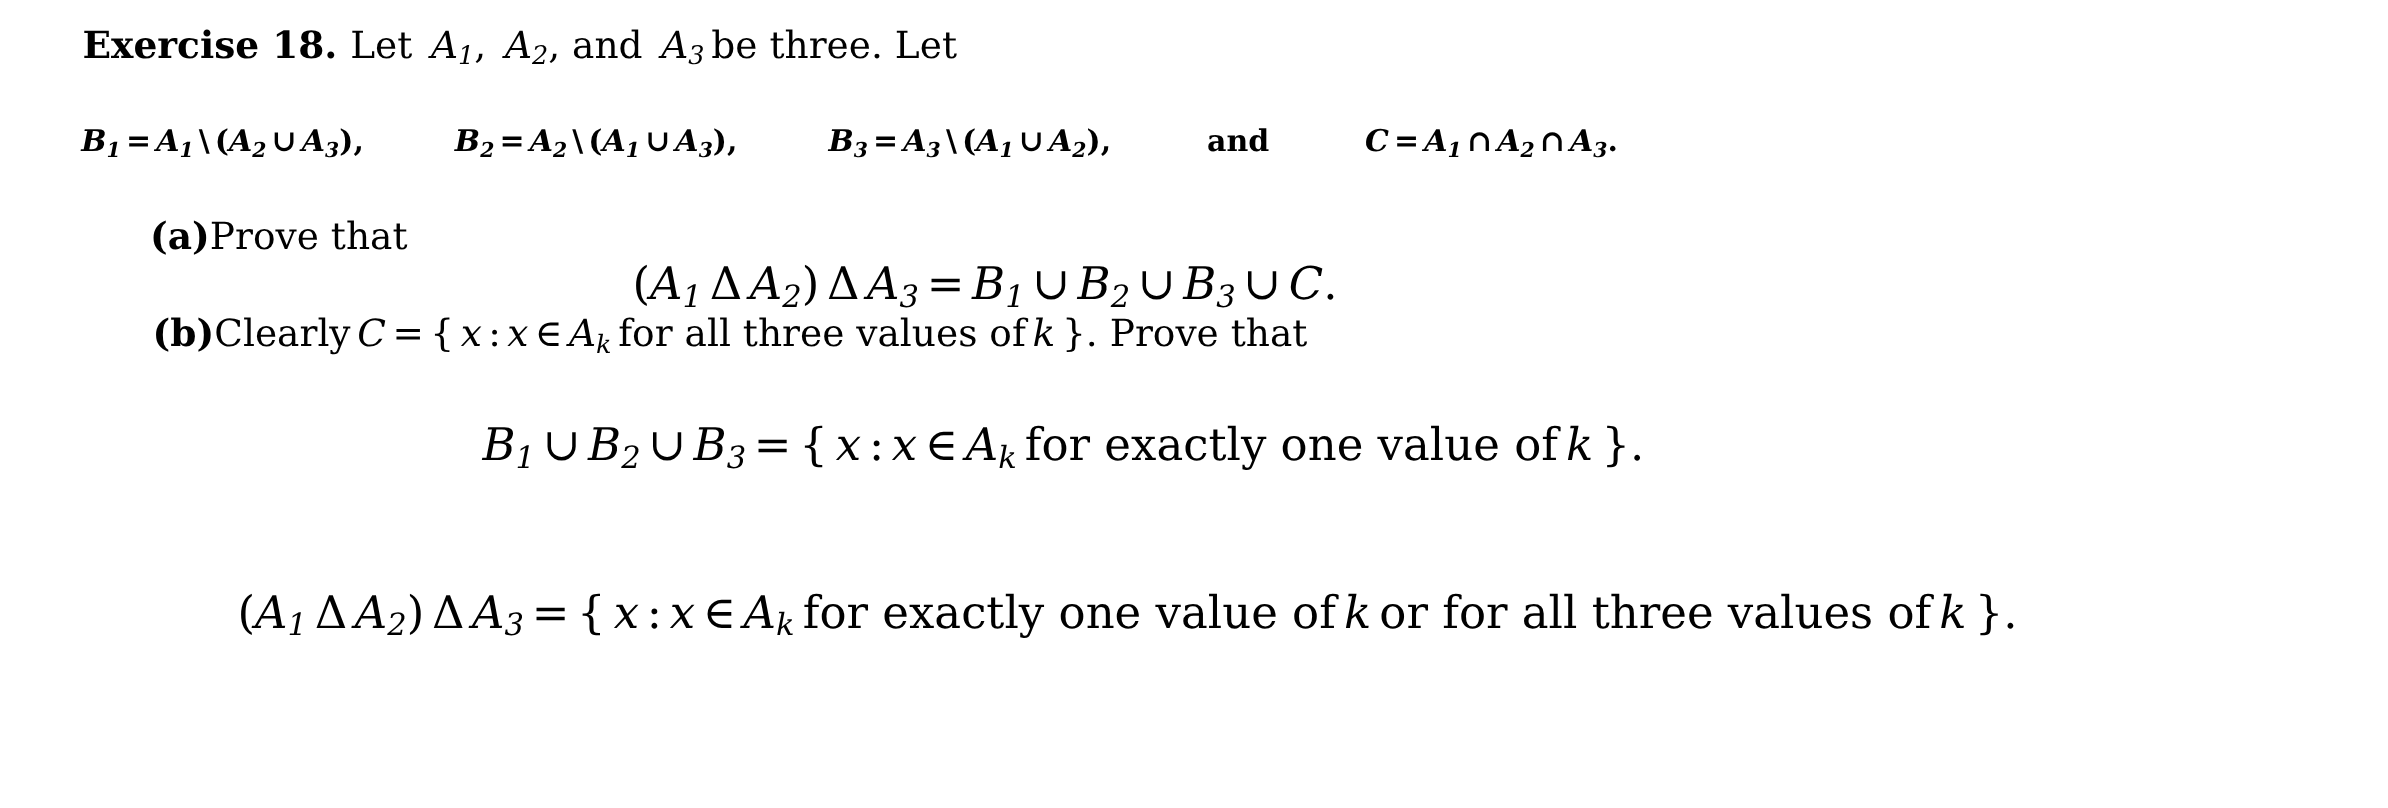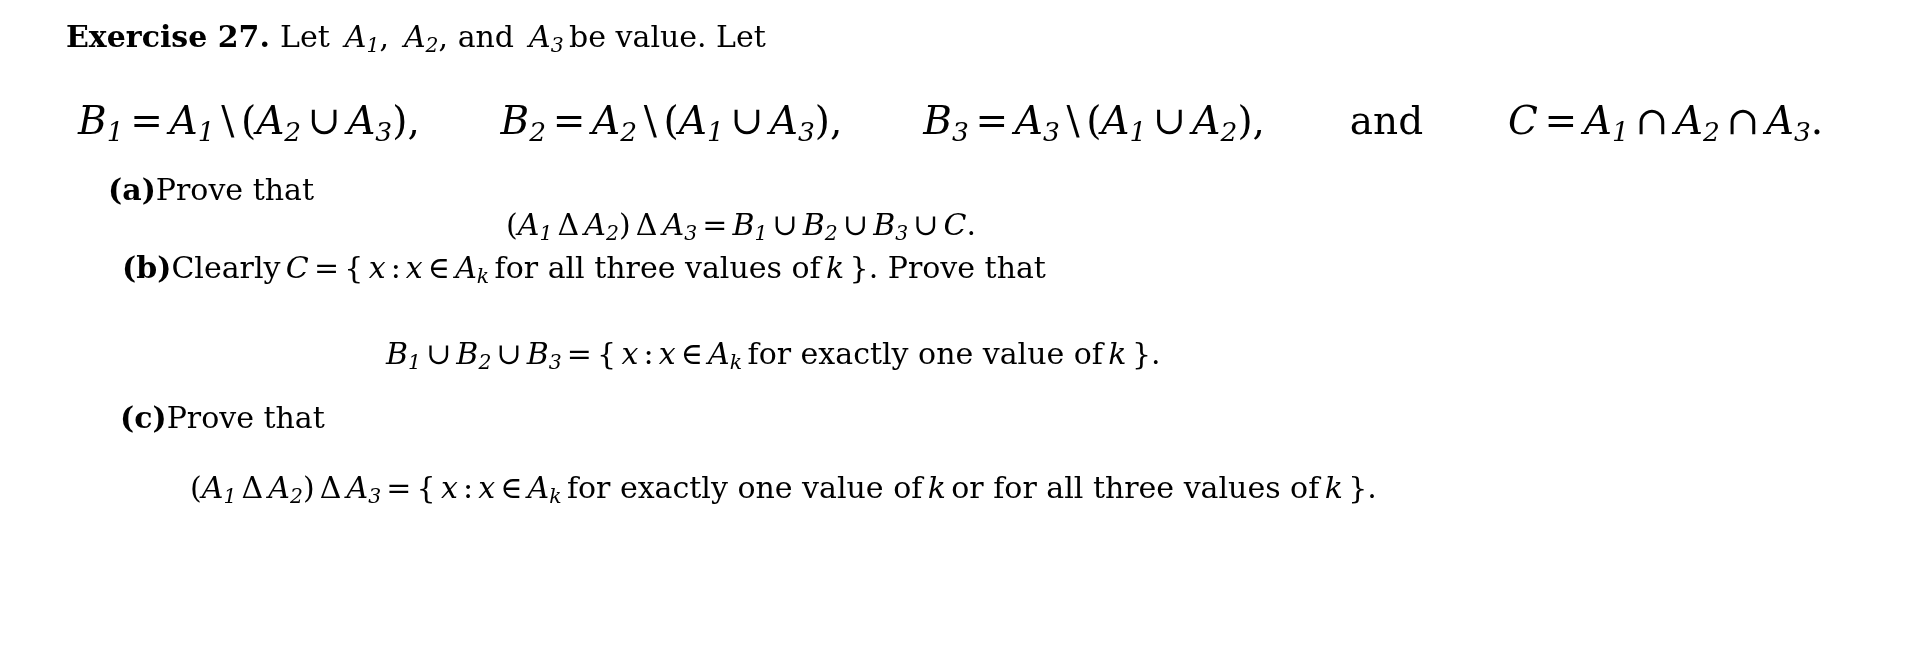--- a/index.html
+++ b/index.html
@@ -49,64 +49,65 @@
     top: 19px;
     font-size: 30px;
     white-space: nowrap;
   }
   .exercise-head .lbl {
     font-weight: bold;
   }
 
   .defs-line {
     position: absolute;
-    left: 78px;
+    left: 65px;
     top: 98px;
-    font-size: 39px;
+    font-size: 24px;
     white-space: nowrap;
+    font-weight: bold;
   }
   .defs-line .gap   { display: inline-block; width: 56px; }
   .defs-line .gap-l { display: inline-block; width: 60px; }
 
   .item {
     position: absolute;
     font-size: 30px;
     white-space: nowrap;
   }
-  .item-a { left: 108px; top: 172px; }
+  .item-a { left: 120px; top: 172px; }
   .item-b { left: 122px; top: 250px; }
   .item-c { left: 120px; top: 400px; }
 
   .item-label {
     font-weight: bold;
     display: inline-block;
     min-width: 46px;
   }
   .item-text { font-weight: normal; }
 
   .display-eq {
     position: absolute;
-    font-size: 30px;
+    font-size: 36px;
     white-space: nowrap;
     text-align: center;
   }
   .eq-a { left: 506px; top: 207px; }
   .eq-b { left: 386px; top: 336px; }
   .eq-c { left: 190px; top: 470px; text-align: right; }
 </style>
 </head>
 <body>
 
 <div class="page">
 
   <div class="exercise-head">
-    <span class="lbl">Exercise 27.</span><span class="med"></span><span class="rm">Let</span><span class="thin"></span>
+    <span class="lbl">Exercise 18.</span><span class="med"></span><span class="rm">Let</span><span class="thin"></span>
     <span class="mi">A</span><sub>1</sub><span class="rm">,</span><span class="thin"></span>
     <span class="mi">A</span><sub>2</sub><span class="rm">, and</span><span class="thin"></span>
-    <span class="mi">A</span><sub>3</sub><span class="thin"></span><span class="rm">be value.  Let</span>
+    <span class="mi">A</span><sub>3</sub><span class="thin"></span><span class="rm">be three.  Let</span>
   </div>
 
   <div class="defs-line">
 
     <span><span class="mi">B</span><sub>1</sub><span class="op">=</span><span class="mi">A</span><sub>1</sub><span class="op">\</span><span class="rm">(</span><span class="mi">A</span><sub>2</sub><span class="op">∪</span><span class="mi">A</span><sub>3</sub><span class="rm">)</span><span class="rm">,</span></span>
 
     <span class="gap"></span>
 
     <span><span class="mi">B</span><sub>2</sub><span class="op">=</span><span class="mi">A</span><sub>2</sub><span class="op">\</span><span class="rm">(</span><span class="mi">A</span><sub>1</sub><span class="op">∪</span><span class="mi">A</span><sub>3</sub><span class="rm">)</span><span class="rm">,</span></span>
 
@@ -133,21 +134,18 @@
   </div>
 
   <div class="item item-b">
     <span class="item-label">(b)</span><span class="item-text">Clearly</span><span class="thin"></span><span class="mi">C</span><span class="op">=</span><span class="rm">{</span><span class="thin"></span><span class="mi">x</span><span class="op">:</span><span class="mi">x</span><span class="op">∈</span><span class="mi">A</span><sub>k</sub><span class="thin"></span><span class="rm">for all three values of</span><span class="thin"></span><span class="mi">k</span><span class="thin"></span><span class="rm">}</span><span class="rm">.  Prove that</span>
   </div>
 
   <div class="display-eq eq-b">
     <span class="mi">B</span><sub>1</sub><span class="op">∪</span><span class="mi">B</span><sub>2</sub><span class="op">∪</span><span class="mi">B</span><sub>3</sub><span class="op">=</span><span class="rm">{</span><span class="thin"></span><span class="mi">x</span><span class="op">:</span><span class="mi">x</span><span class="op">∈</span><span class="mi">A</span><sub>k</sub><span class="thin"></span><span class="rm">for exactly one value of</span><span class="thin"></span><span class="mi">k</span><span class="thin"></span><span class="rm">}</span><span class="rm">.</span>
   </div>
 
-  <div class="item item-c">
-    <span class="item-label">(c)</span><span class="item-text">Prove that</span>
-  </div>
 
   <div class="display-eq eq-c">
     <span class="rm">(</span><span class="mi">A</span><sub>1</sub><span class="op">Δ</span><span class="mi">A</span><sub>2</sub><span class="rm">)</span><span class="op">Δ</span><span class="mi">A</span><sub>3</sub><span class="op">=</span><span class="rm">{</span><span class="thin"></span><span class="mi">x</span><span class="op">:</span><span class="mi">x</span><span class="op">∈</span><span class="mi">A</span><sub>k</sub><span class="thin"></span><span class="rm">for exactly one value of</span><span class="thin"></span><span class="mi">k</span><span class="thin"></span><span class="rm">or for all three values of</span><span class="thin"></span><span class="mi">k</span><span class="thin"></span><span class="rm">}</span><span class="rm">.</span>
   </div>
 
 </div>
 
 </body></html>

